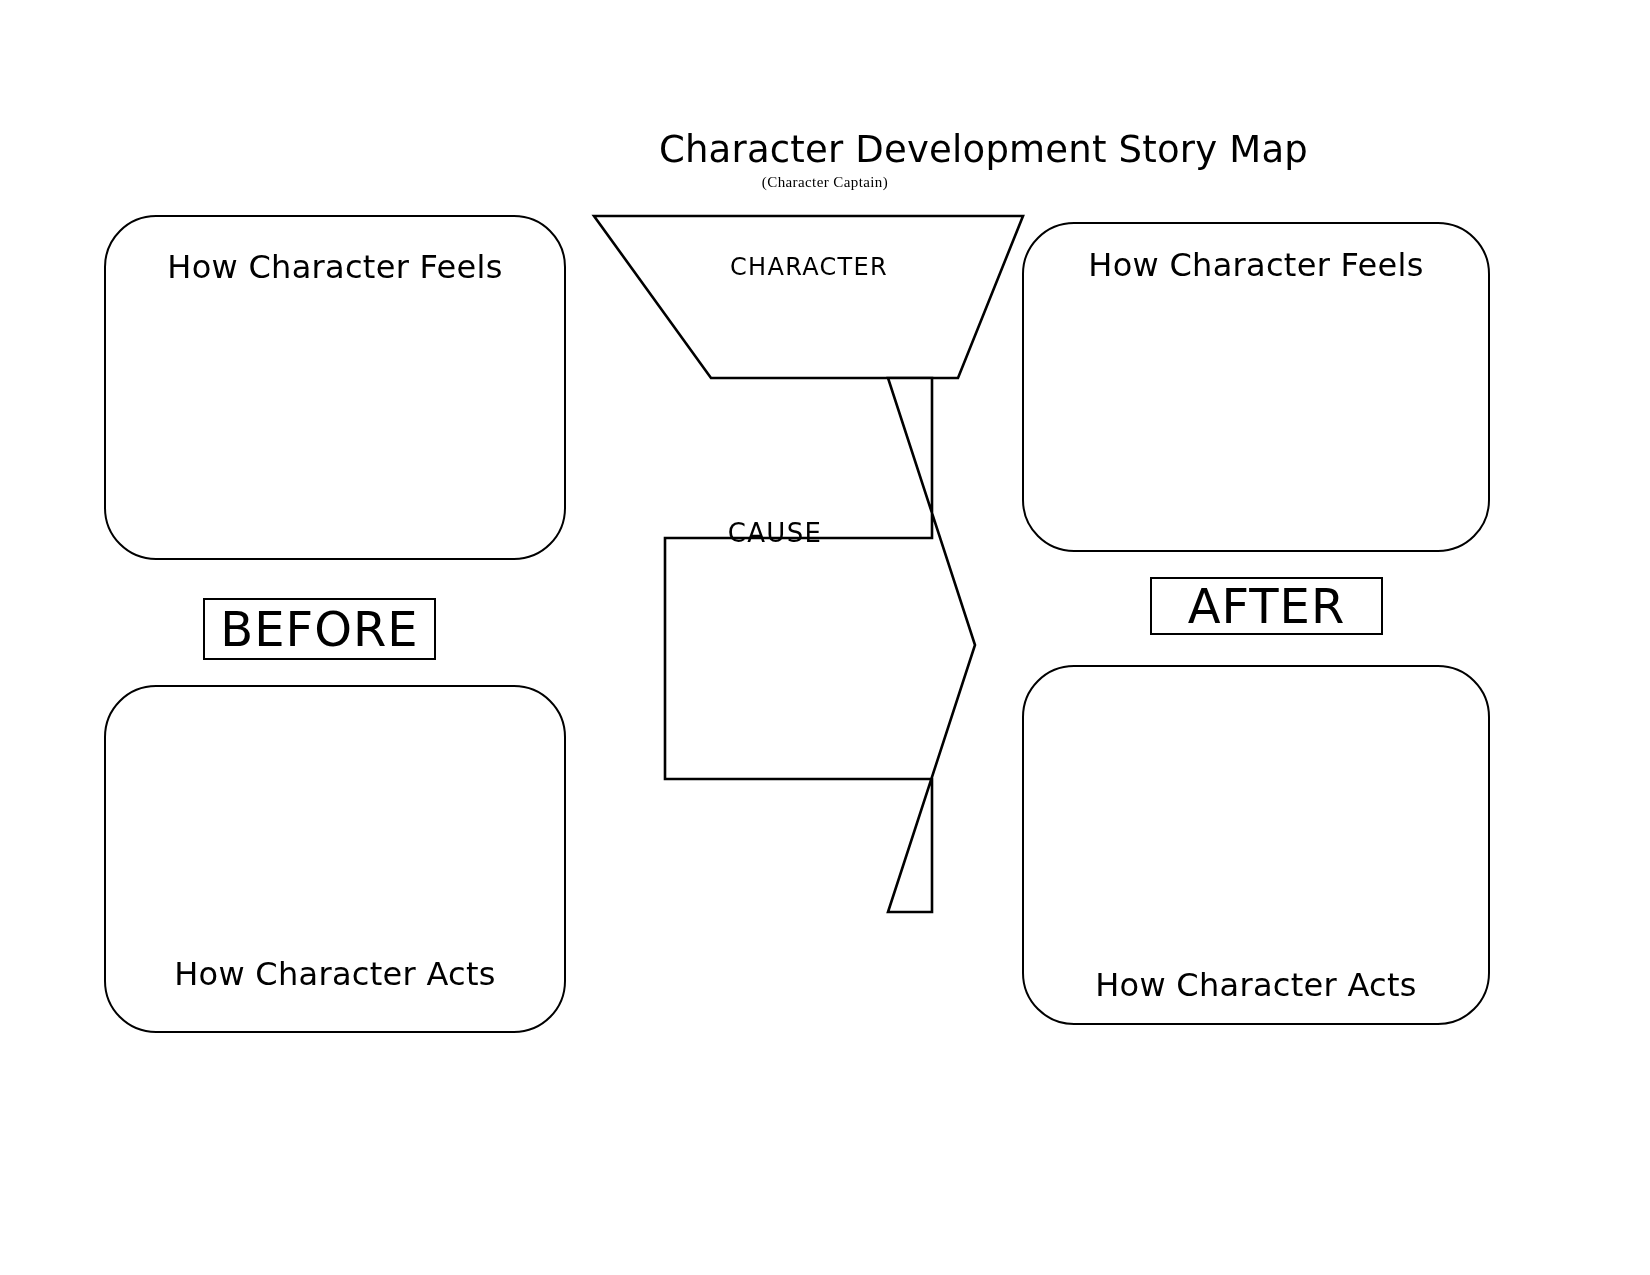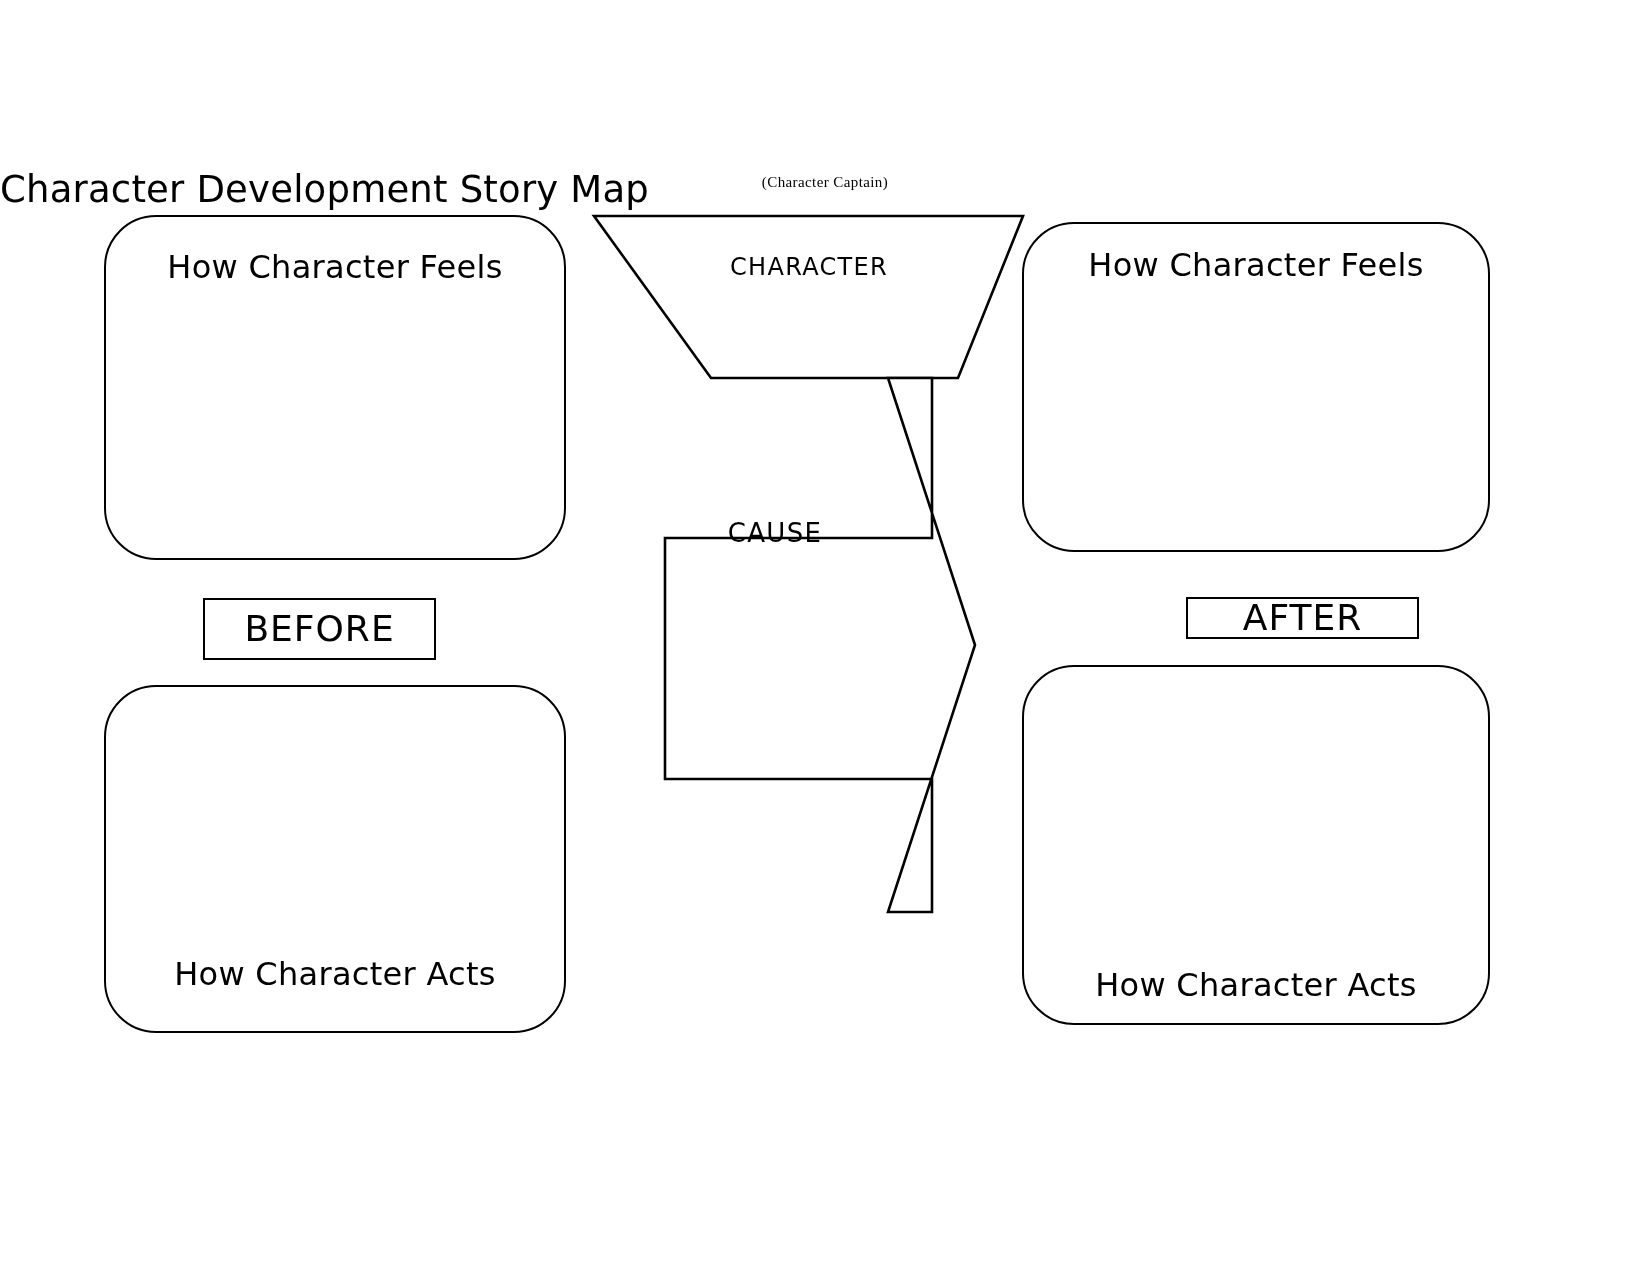--- a/index.html
+++ b/index.html
@@ -31,24 +31,23 @@
     color: #000000;
     white-space: nowrap;
     letter-spacing: 0.4px;
   }
 
   
   #title {
     left: 0;
     top: 128px;
     width: 1308px;
-    text-align: left;
+    text-align: right;
     font-size: 37px;
     letter-spacing: 0.2px;
-    margin-top: 40px;
   }
   #subtitle {
     left: 0;
     top: 174px;
     width: 1650px;
     text-align: center;
     font-size: 15px;
     font-family: Liberation Serif, serif;
   }
 
@@ -79,23 +78,23 @@
   .banner {
     position: absolute;
     border: 2.6px solid #000000;
     background: #ffffff;
     box-sizing: border-box;
     display: flex;
     align-items: center;
     justify-content: center;
   }
   #banner-before { left: 203px;  top: 598px; width: 233px; height: 62px; }
-  #banner-after  { left: 1150px; top: 597px; width: 233px; height: 42px; margin-left: 36px; }
+  #banner-after  { left: 1150px; top: 577px; width: 233px; height: 58px; }
   .banner-text {
-    font-size: 36px;
+    font-size: 48px;
     letter-spacing: 1px;
     line-height: 1;
   }
 
   
   #lbl-character {
     left: 594px;
     top: 253px;
     width: 430px;
     text-align: center;

